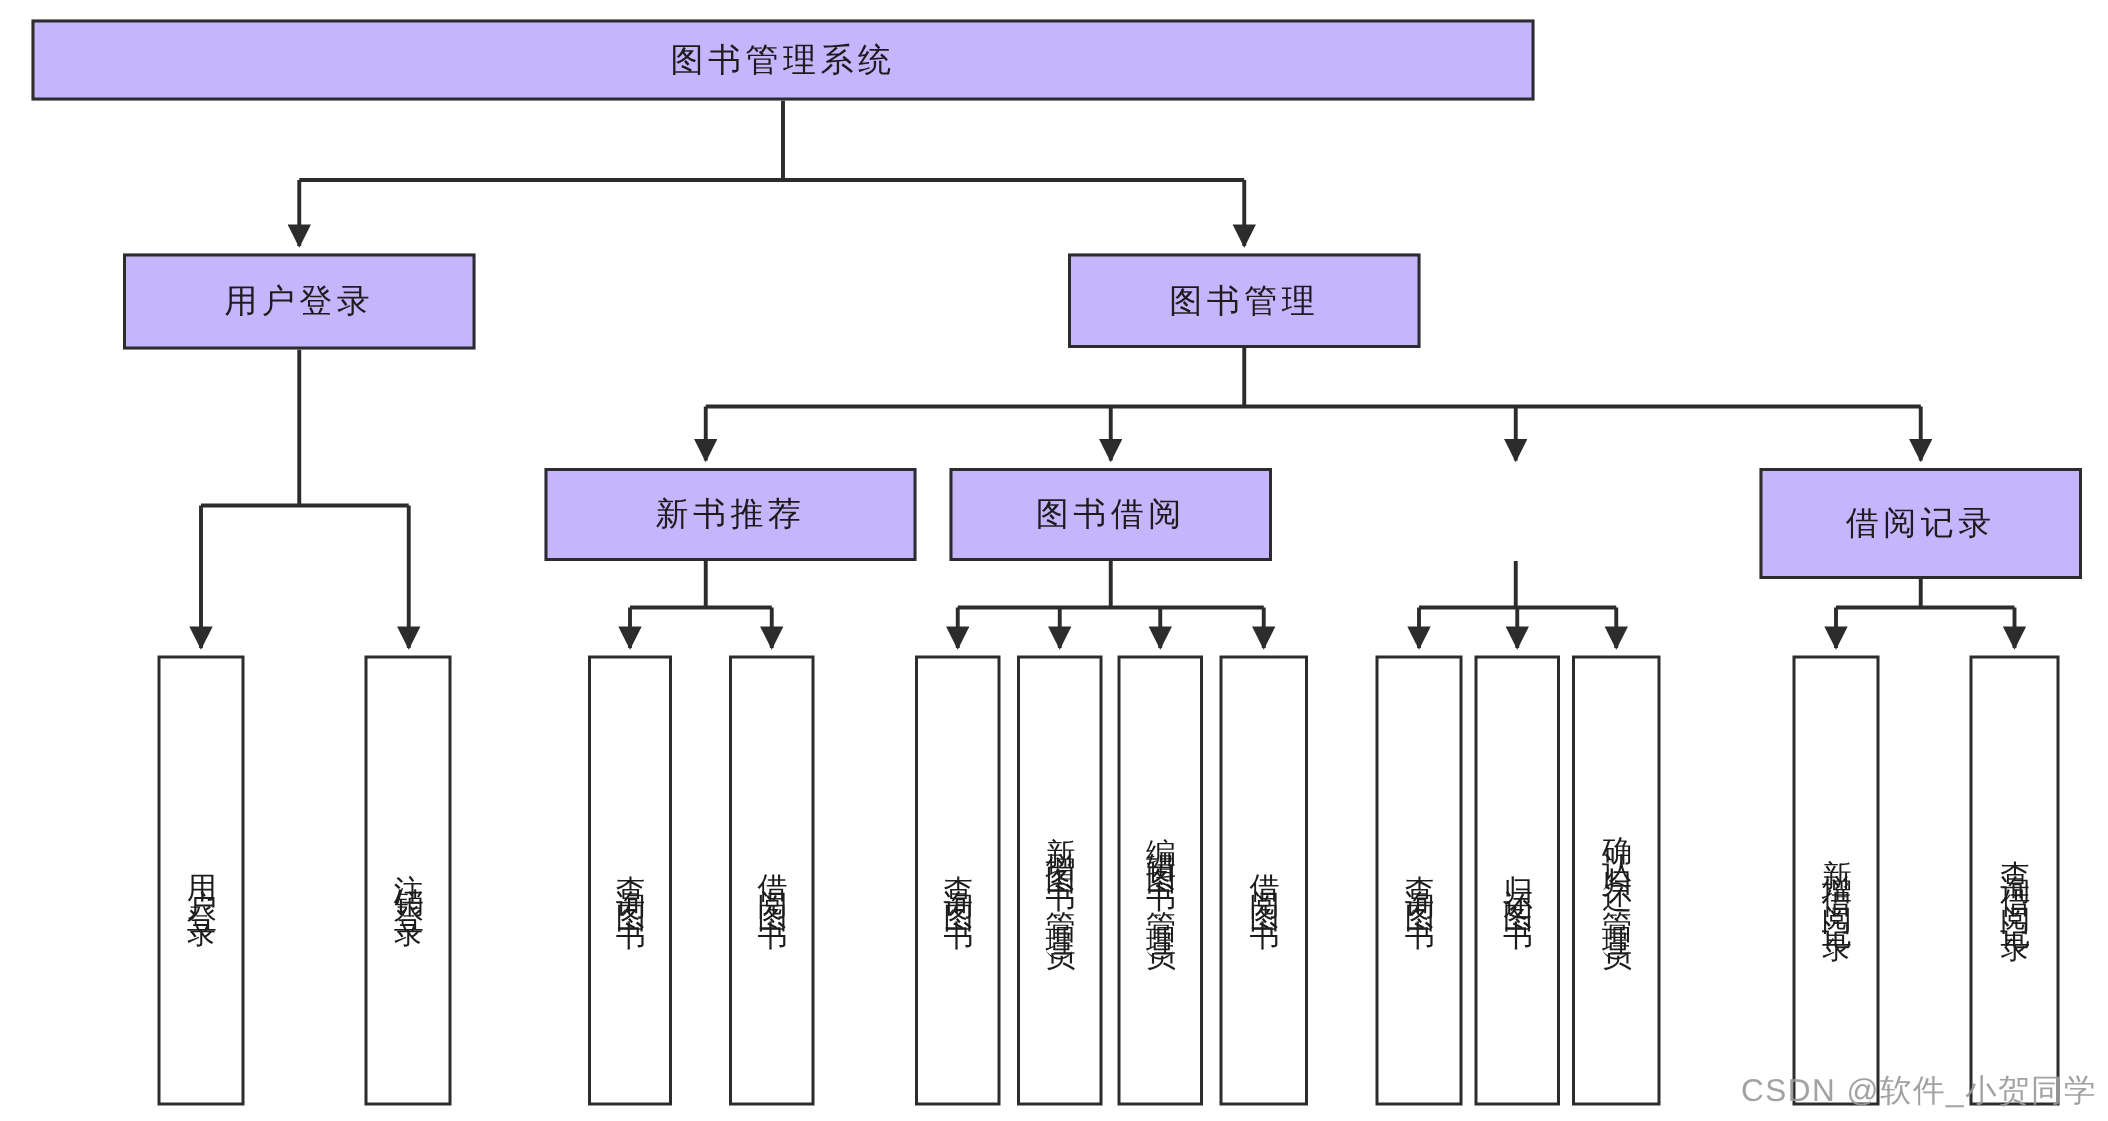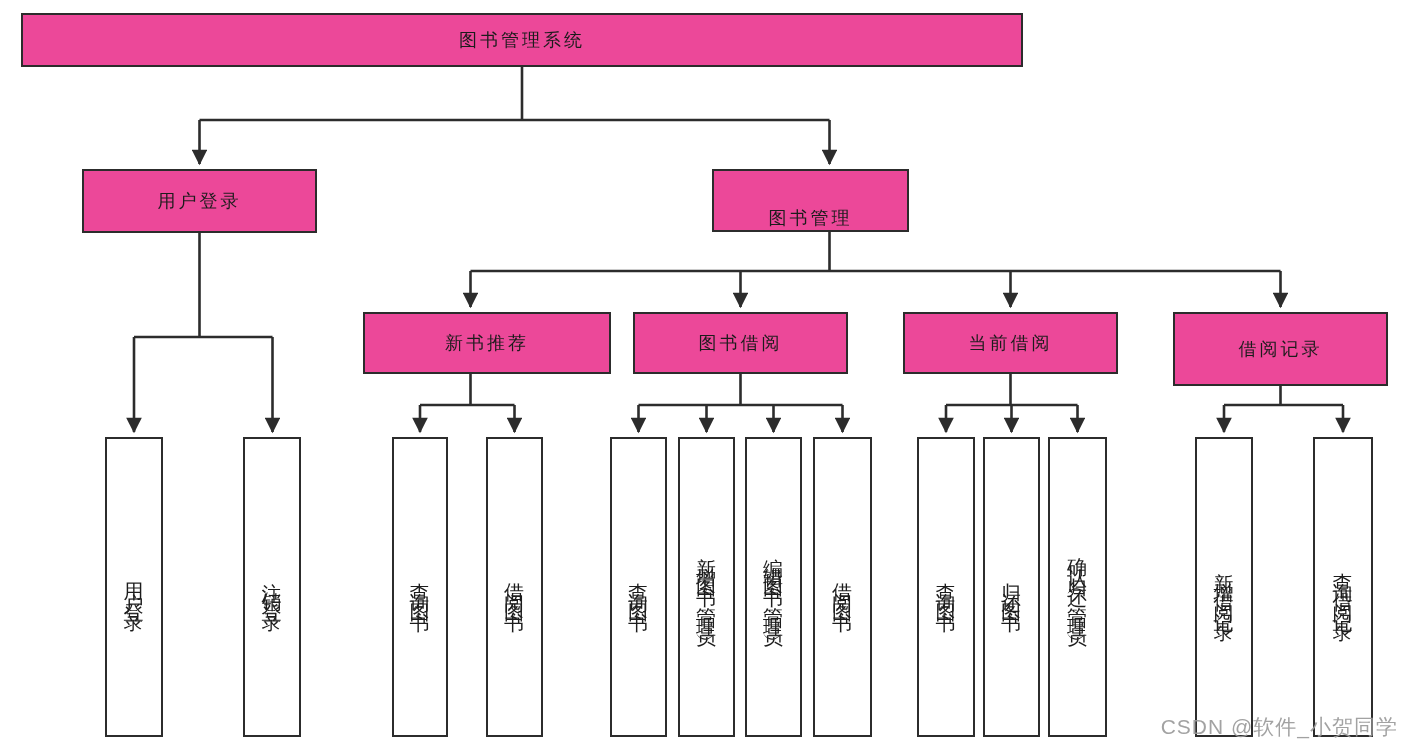--- a/index.html
+++ b/index.html
@@ -4,23 +4,23 @@
 <style>
   html,body { margin:0; padding:0; background:#ffffff; }
   #canvas {
     position:relative; width:1405px; height:747px;
     background:#ffffff; overflow:hidden;
     font-family:"Liberation Sans", sans-serif;
   }
   #connectors { position:absolute; left:0; top:0; width:1405px; height:747px; }
   .hbox {
     position:absolute; box-sizing:border-box;
-    border:2.8px solid #2c2c2c; background:#ec4899;
+    border:2.8px solid #2c2c2c; background:#c4b5fd;
     display:flex; align-items:center; justify-content:center;
-    font-size:18px; letter-spacing:3px; color:#1c1c1c;
+    font-size:22px; letter-spacing:3px; color:#1c1c1c;
     z-index:2;
   }
   .vbox {
     position:absolute; box-sizing:border-box;
     width:58px; height:300px; top:437px;
     border:2.8px solid #2c2c2c; background:#ffffff;
     display:flex; align-items:center; justify-content:center;
     z-index:2;
   }
   .vtext {
@@ -82,32 +82,29 @@
     </g>
   </svg>
 
   <div class="hbox" style="left:21px; top:13px; width:1002px; height:54px;">
     <span>图书管理系统</span>
   </div>
 
   <div class="hbox" style="left:82px; top:169px; width:235px; height:64px;">
     <span>用户登录</span>
   </div>
-  <div class="hbox" style="left:712px; top:169px; width:197px; height:63px;align-items:flex-end;">
+  <div class="hbox" style="left:712px; top:169px; width:235px; height:63px;">
     <span>图书管理</span>
   </div>
 
   <div class="hbox" style="left:363px; top:312px; width:248px; height:62px;font-family:Liberation Serif, serif;">
     <span>新书推荐</span>
   </div>
   <div class="hbox" style="left:633px; top:312px; width:215px; height:62px;">
     <span>图书借阅</span>
-  </div>
-  <div class="hbox" style="left:903px; top:312px; width:215px; height:62px;">
-    <span>当前借阅</span>
   </div>
   <div class="hbox" style="left:1173px; top:312px; width:215px; height:74px;">
     <span>借阅记录</span>
   </div>
 
   <div class="vbox" style="left:105px;">
     <span class="vtext">用户登录</span>
   </div>
   <div class="vbox" style="left:243px;">
     <span class="vtext">注销登录</span>

